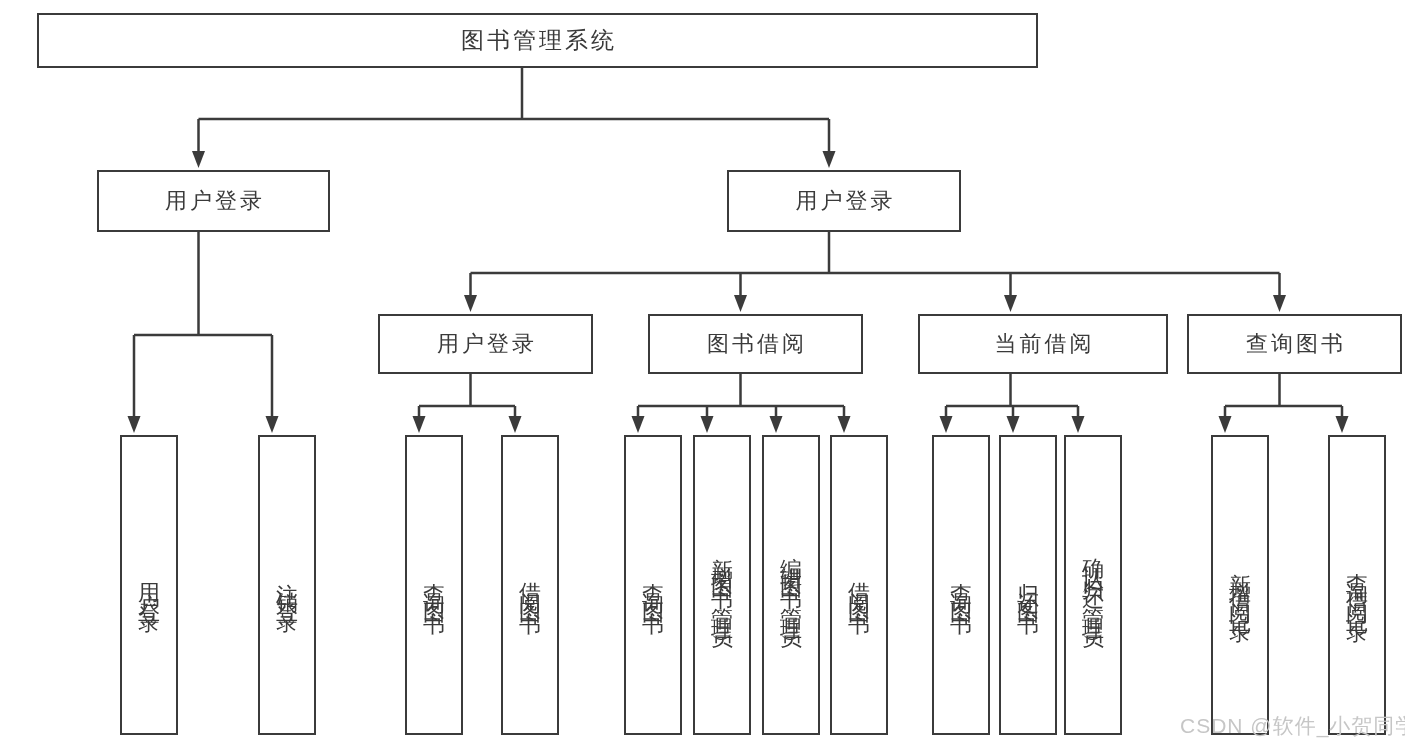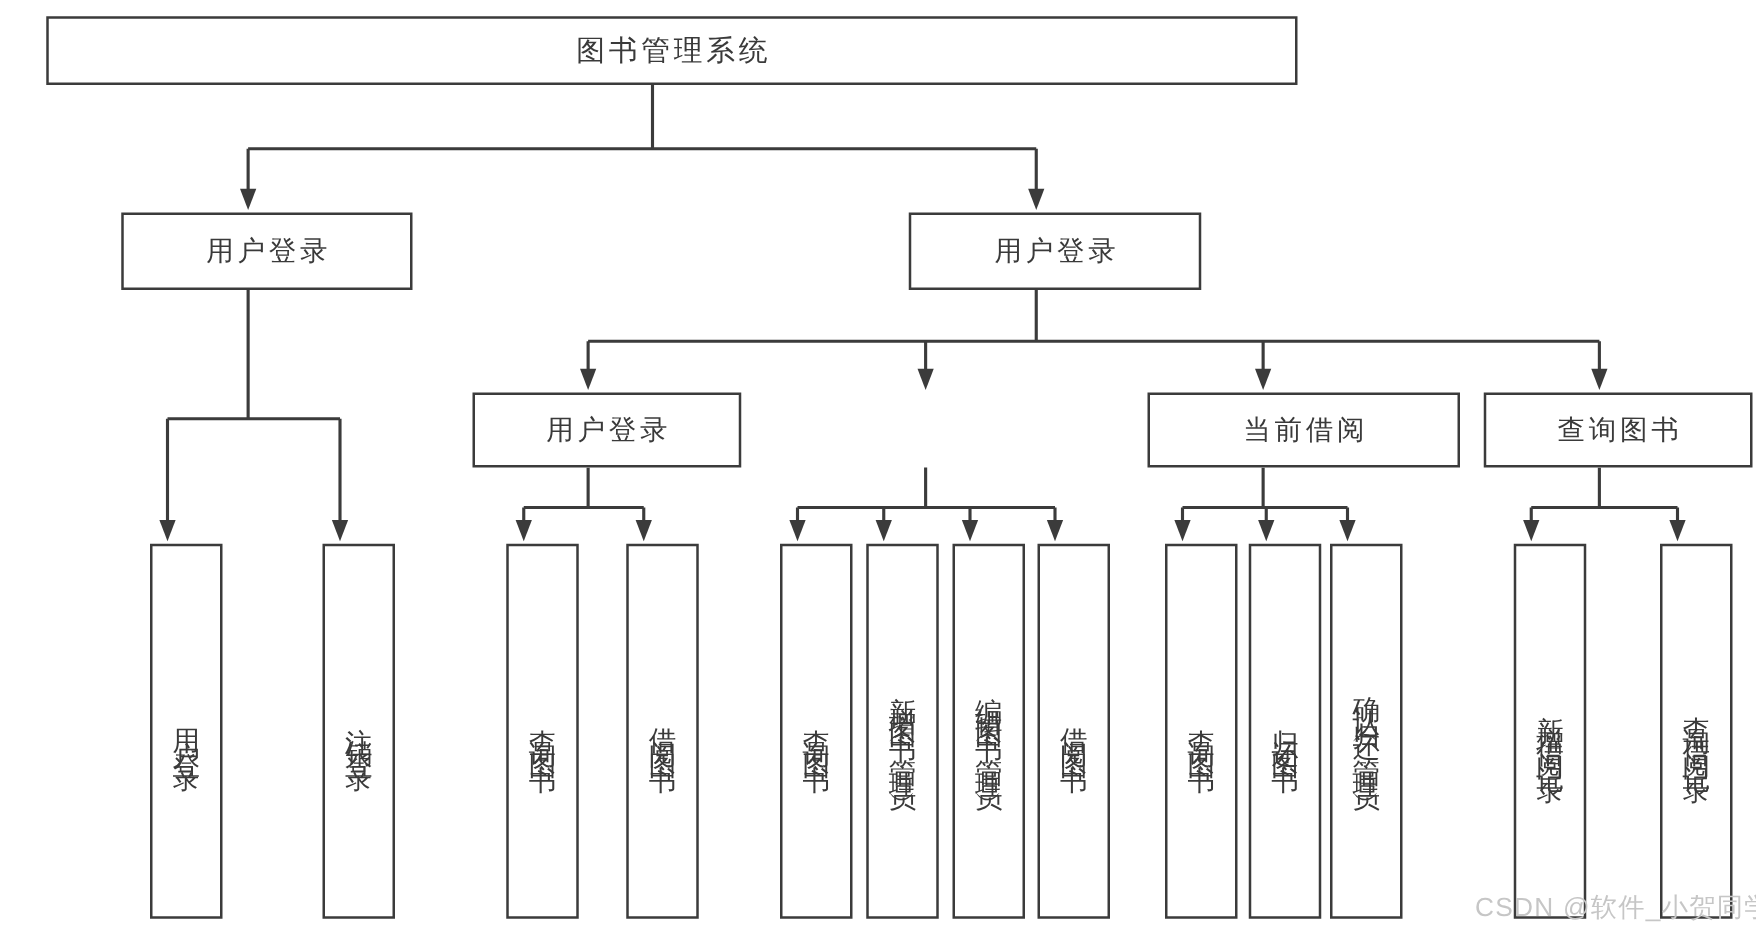--- a/index.html
+++ b/index.html
@@ -86,20 +86,21 @@
     <polygon points="1218.5,416 1231.5,416 1225,433"></polygon>
     <polygon points="1335.5,416 1348.5,416 1342,433"></polygon>
   </svg>
 
   <div class="box hbox root" style="left:22px;top:13px;width:1001px;height:55px">图书管理系统</div>
 
   <div class="box hbox" style="left:82px;top:170px;width:233px;height:62px">用户登录</div>
   <div class="box hbox" style="left:712px;top:170px;width:234px;height:62px">用户登录</div>
 
   <div class="box hbox" style="left:363px;top:314px;width:215px;height:60px">用户登录</div>
+  <div class="box hbox" style="left:633px;top:314px;width:215px;height:60px">图书借阅</div>
   <div class="box hbox" style="left:903px;top:314px;width:250px;height:60px">当前借阅</div>
   <div class="box hbox" style="left:1172px;top:314px;width:215px;height:60px">查询图书</div>
 
   <div class="box vbox" style="left:105px;top:435px;width:58px;height:300px">用户登录</div>
   <div class="box vbox" style="left:243px;top:435px;width:58px;height:300px">注销登录</div>
 
   <div class="box vbox" style="left:390px;top:435px;width:58px;height:300px">查询图书</div>
   <div class="box vbox" style="left:486px;top:435px;width:58px;height:300px">借阅图书</div>
 
   <div class="box vbox" style="left:609px;top:435px;width:58px;height:300px">查询图书</div>

